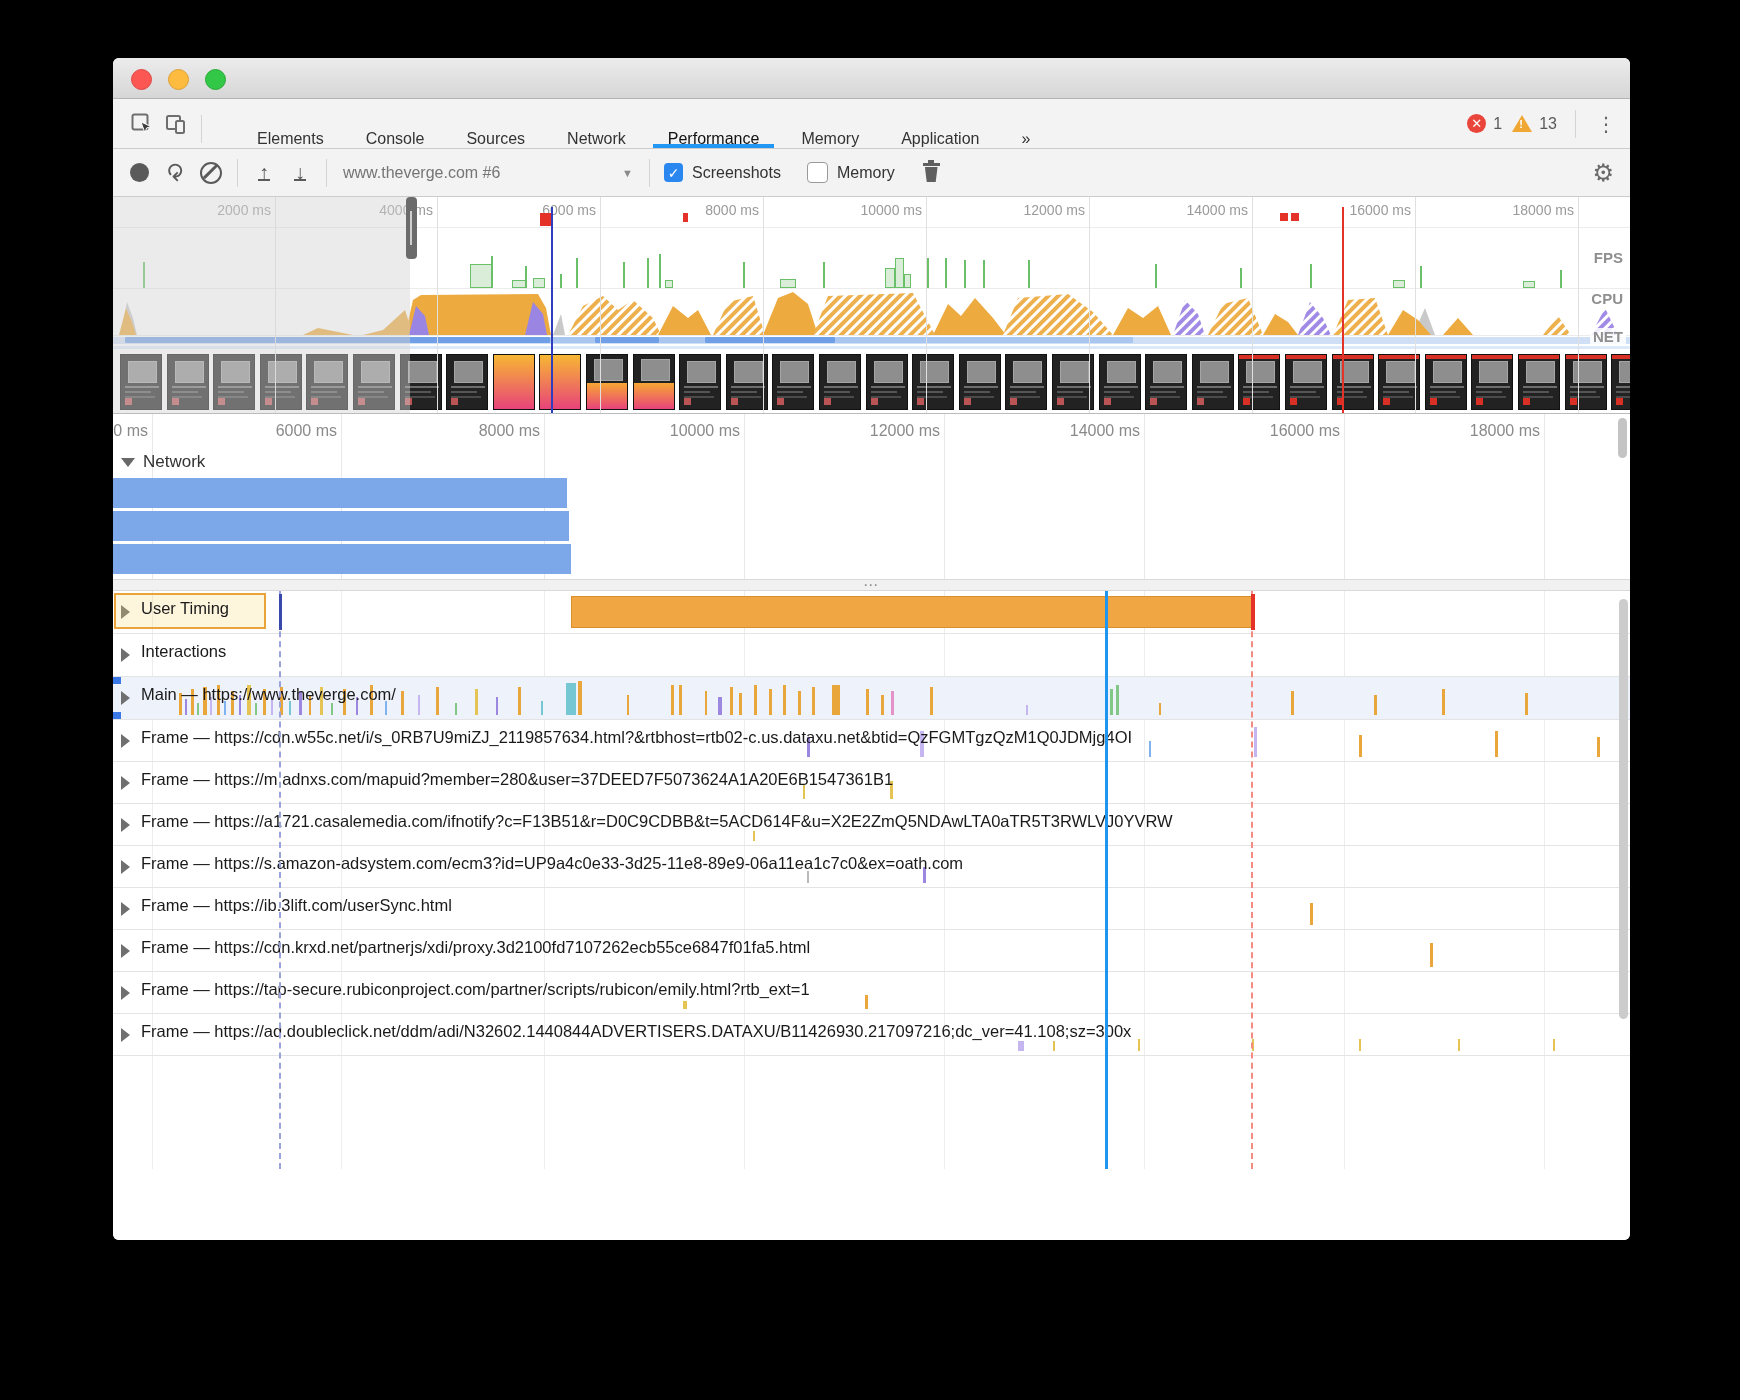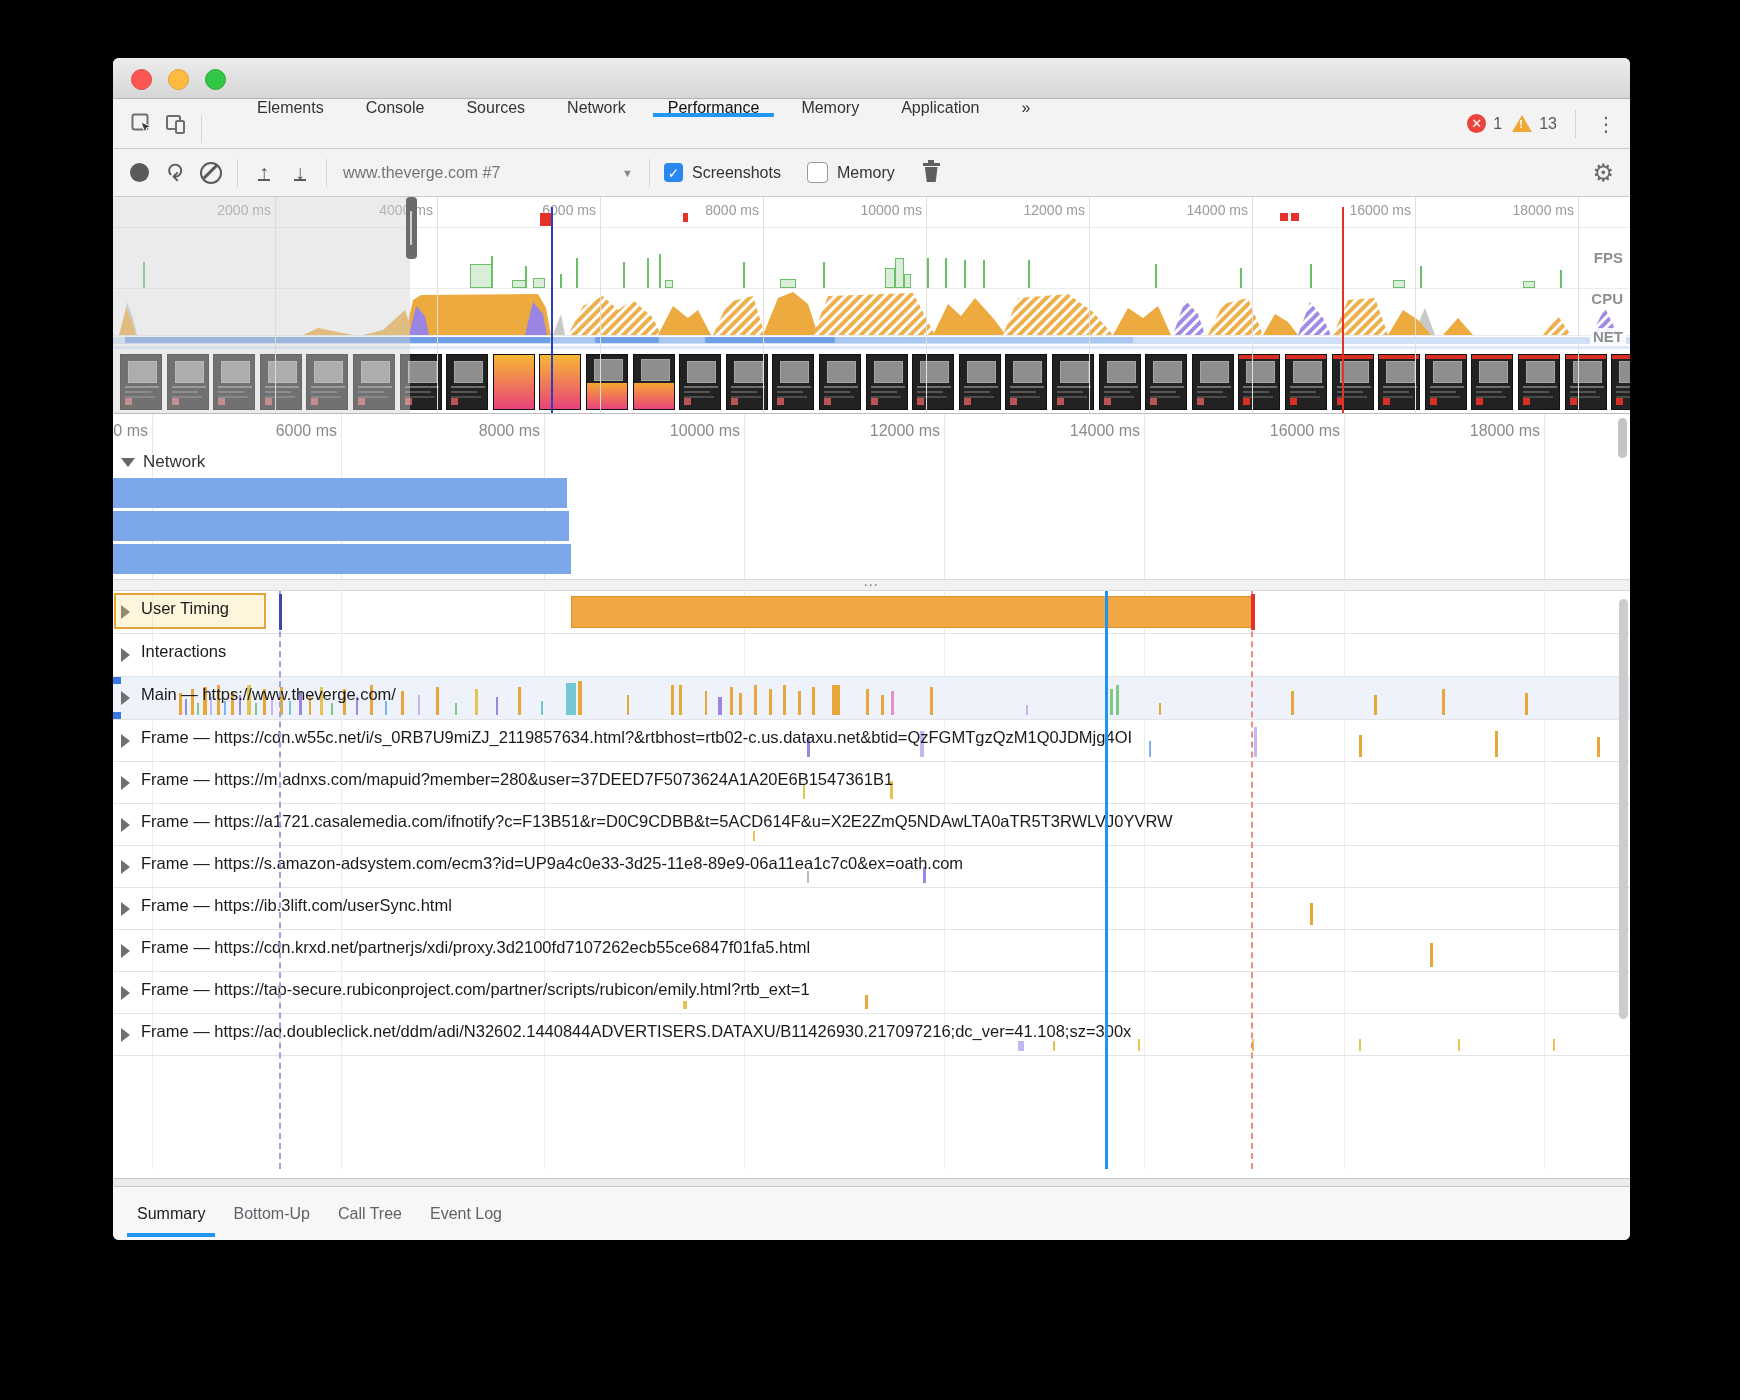--- a/index.html
+++ b/index.html
@@ -14,21 +14,21 @@
   .tl.red{left:18px;background:#fc5753;border:1px solid #df4744;}
   .tl.yellow{left:55px;background:#fdbc40;border:1px solid #de9f34;}
   .tl.green{left:92px;background:#33c748;border:1px solid #27aa35;}
   .wtitle{position:absolute;left:0;right:0;top:9px;text-align:center;font-size:17px;color:#3e3e3e;}
   
   .tabbar{height:49px;background:#f3f3f3;border-bottom:1px solid #ccc;display:flex;align-items:stretch;
           flex:0 0 auto;position:relative;}
   .tbicons{display:flex;align-items:center;padding-left:12px;}
   .ibtn{width:34px;height:32px;display:flex;align-items:center;justify-content:center;color:#6e6e6e;}
   .tbsep{width:1px;height:28px;background:#d4d4d4;margin:10px 8px 0 8px;}
-  .tabs{display:flex;align-items:flex-start;margin-left:26px;}
+  .tabs{display:flex;align-items:flex-end;margin-left:26px;}
   .tab{padding:0 21px;display:flex;align-items:center;font-size:16px;color:#333;position:relative;cursor:default;}
   .tab.active{color:#111;}
   .tab.active::after{content:"";position:absolute;left:6px;right:6px;bottom:0;height:4px;background:#2196f3;}
   .tbright{margin-left:auto;display:flex;align-items:center;padding-right:14px;}
   .errbadge{width:19px;height:19px;border-radius:50%;background:#e9453b;color:#fff;font-size:13px;
             display:flex;align-items:center;justify-content:center;font-weight:bold;}
   .count{font-size:16px;color:#5a5a5a;margin:0 10px 0 7px;}
   .warntri{width:0;height:0;border-left:10px solid transparent;border-right:10px solid transparent;
            border-bottom:17px solid #f0a733;position:relative;}
   .warntri::after{content:"!";position:absolute;left:-3px;top:3px;font-size:11px;font-weight:bold;color:#fff;}
@@ -179,21 +179,21 @@
       </div>
     <div class="tbsep" style="margin-top:0;"></div>
     <div class="tbtn">
         <span class="varrow">↑</span>
       </div>
     <div class="tbtn">
         <span class="varrow">↓</span>
       </div>
     <div class="tbsep" style="margin-top:0;"></div>
     <div class="selectbox">
-      <span>www.theverge.com #7</span>
+      <span>www.theverge.com #6</span>
       <span class="selcaret">▼</span>
     </div>
     <div class="tbsep" style="margin-top:0;margin-right:14px;"></div>
     <div class="cklabel">
       <span class="cb on">✓</span>
       <span>Screenshots</span>
     </div>
     <div class="cklabel">
       <span class="cb off"></span>
       <span>Memory</span>
@@ -736,23 +736,14 @@
           <div class="tick" style="left: 1440px; width: 2px; height: 12px; background: rgb(229, 196, 83);"></div>
           <div class="rlabel">Frame — https://ad.doubleclick.net/ddm/adi/N32602.1440844ADVERTISERS.DATAXU/B11426930.217097216;dc_ver=41.108;sz=300x</div>
         </div>
       </div>
     <div class="mkpurple"></div>
     <div class="mkblue"></div>
     <div class="mkred"></div>
     <div class="vthumb" style="right:2px;top:8px;width:9px;height:420px;background:#cccccc;"></div>
   </div>
 
-  <div class="bottom">
-    <div class="bsplit"></div>
-    <div class="btabs" id="btabs">
-        <div class="btab active">Summary</div>
-        <div class="btab">Bottom-Up</div>
-        <div class="btab">Call Tree</div>
-        <div class="btab">Event Log</div>
-      </div>
-  </div>
 
 </div>
 
 </body></html>

